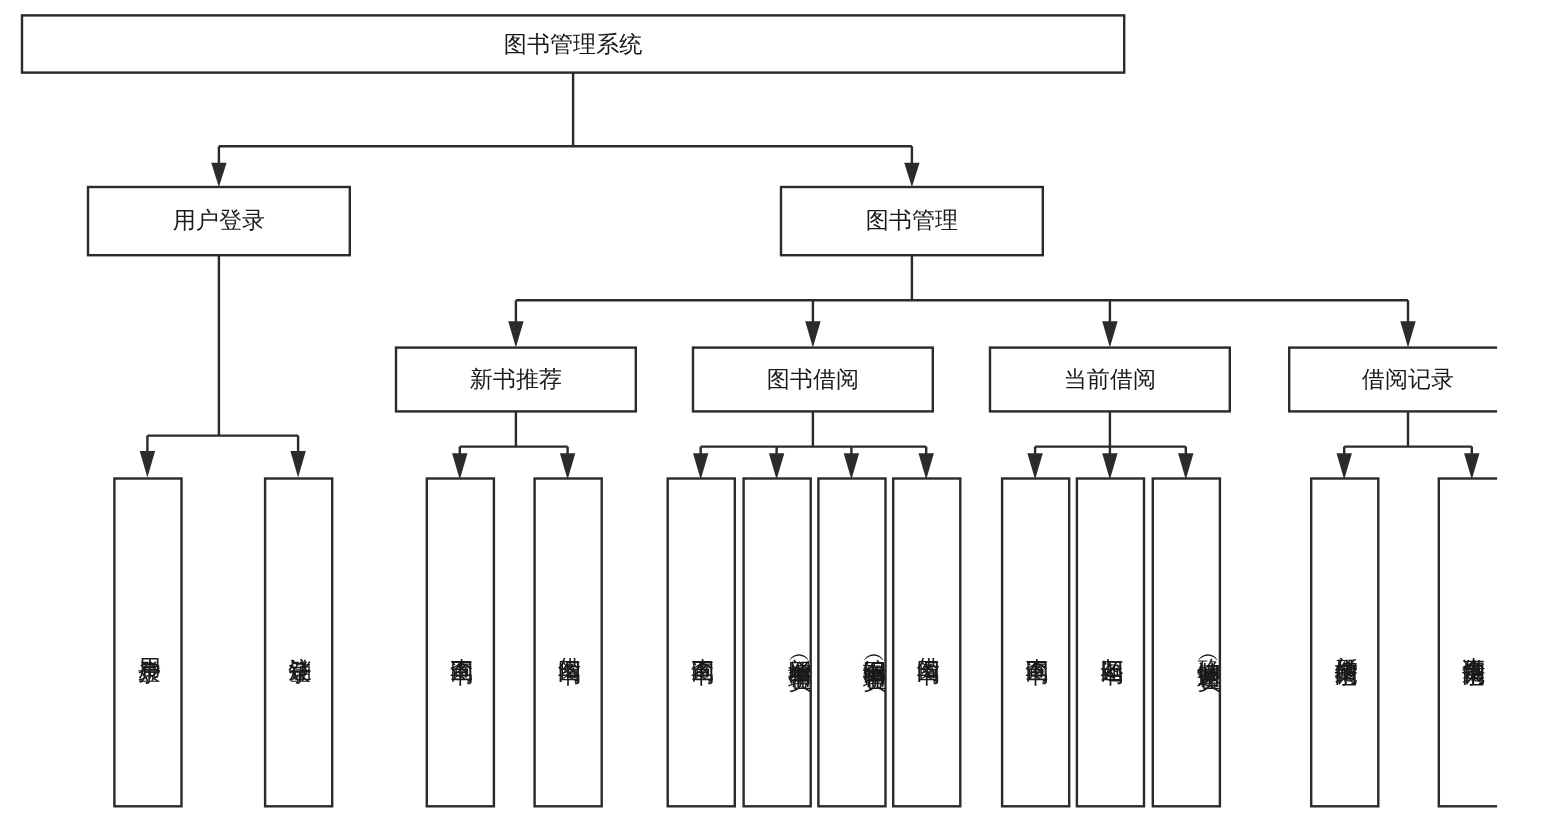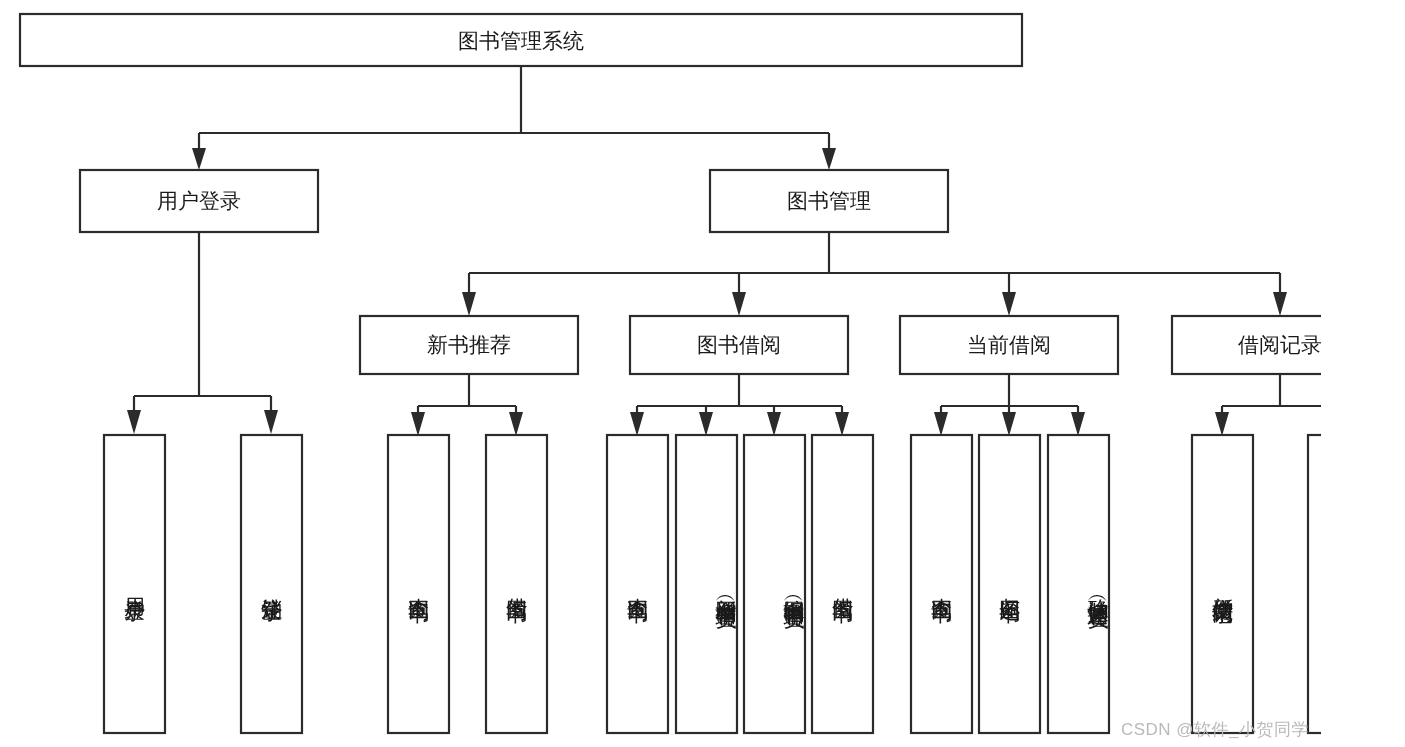--- a/index.html
+++ b/index.html
@@ -9,20 +9,21 @@
   }
   body {
     font-family: "Liberation Sans", "DejaVu Sans", sans-serif;
   }
   #stage {
     position: relative;
     width: 1321px;
     height: 747px;
     background: #ffffff;
     overflow: hidden;
+    padding-left: 40px;
   }
   #diagram-svg {
     position: absolute;
     left: 0;
     top: 0;
     width: 1405px;
     height: 747px;
   }
   .node-box {
     fill: #ffffff;
@@ -193,15 +194,14 @@
   <div class="node-label-v" style="left:744px; top:435px; width:61px; height:298px; align-items:flex-start; padding-top:10px; box-sizing:border-box;">编辑图书（管理员）</div>
   <div class="node-label-v" style="left:812px; top:435px; width:61px; height:298px;">借阅图书</div>
 
   <div class="node-label-v" style="left:911px; top:435px; width:61px; height:298px;">查询图书</div>
   <div class="node-label-v" style="left:979px; top:435px; width:61px; height:298px;">归还图书</div>
   <div class="node-label-v" style="left:1048px; top:435px; width:61px; height:298px; align-items:flex-start; padding-top:10px; box-sizing:border-box;">确认归还（管理员）</div>
 
   <div class="node-label-v" style="left:1192px; top:435px; width:61px; height:298px;">新增借阅记录</div>
   <div class="node-label-v" style="left:1308px; top:435px; width:61px; height:298px;">查询借阅记录</div>
 
-  <div class="watermark">CSDN @软件_小贺同学</div>
 
 </div>
 
 </body></html>

